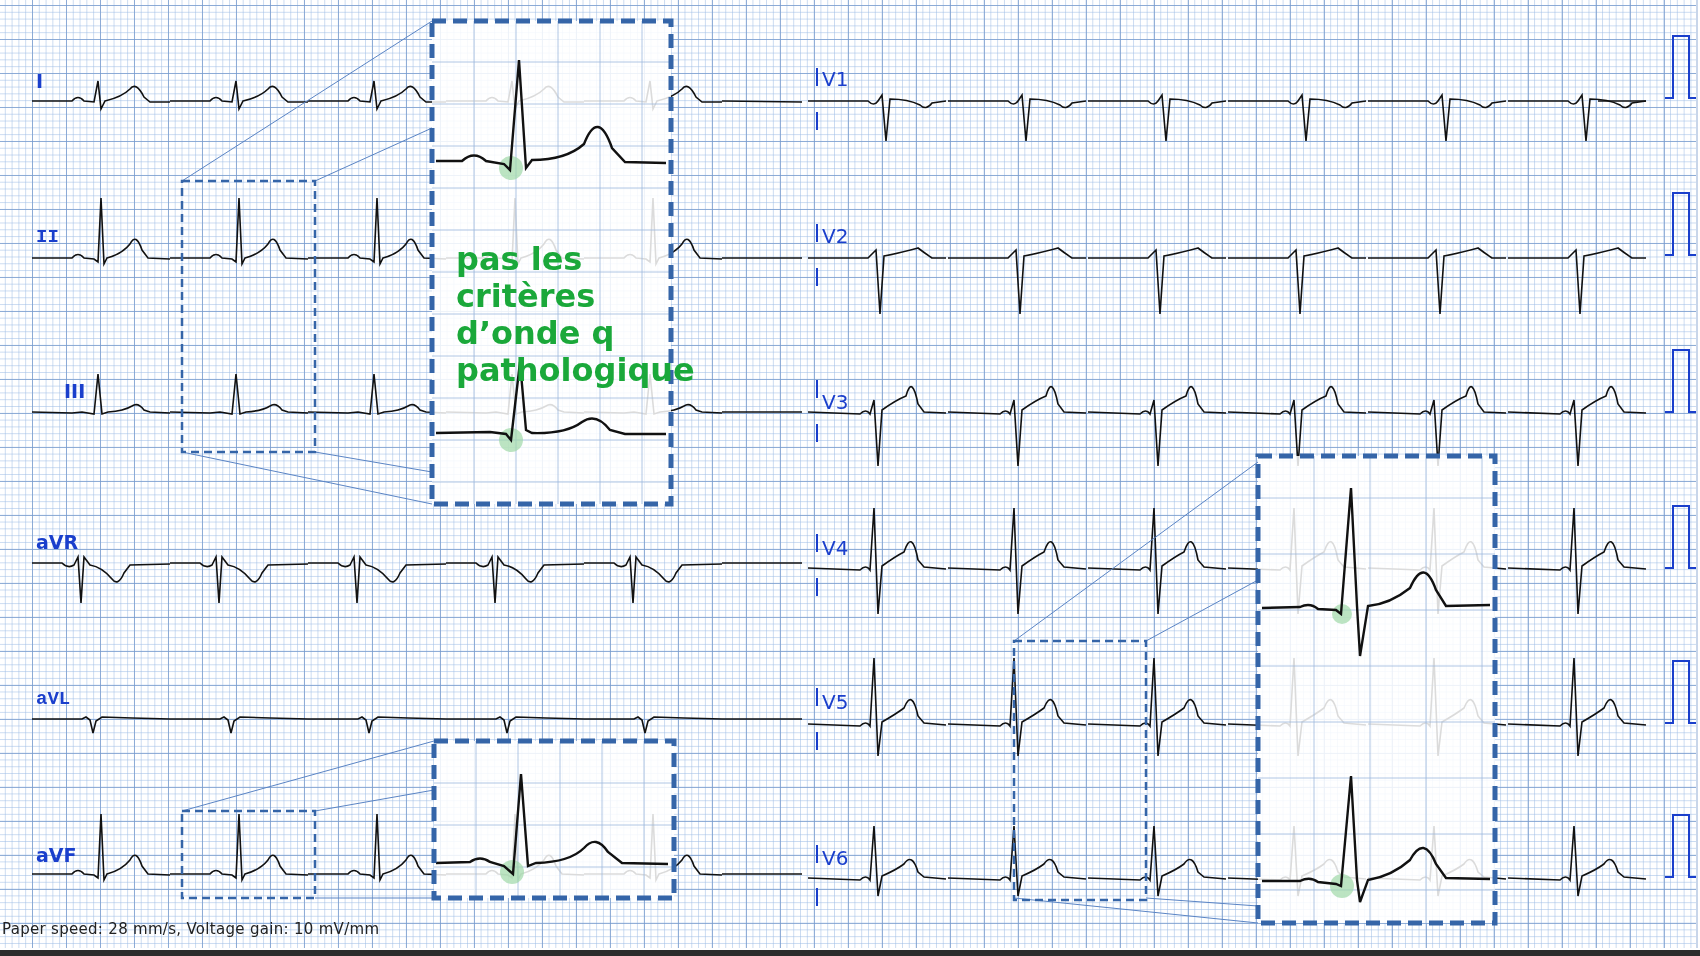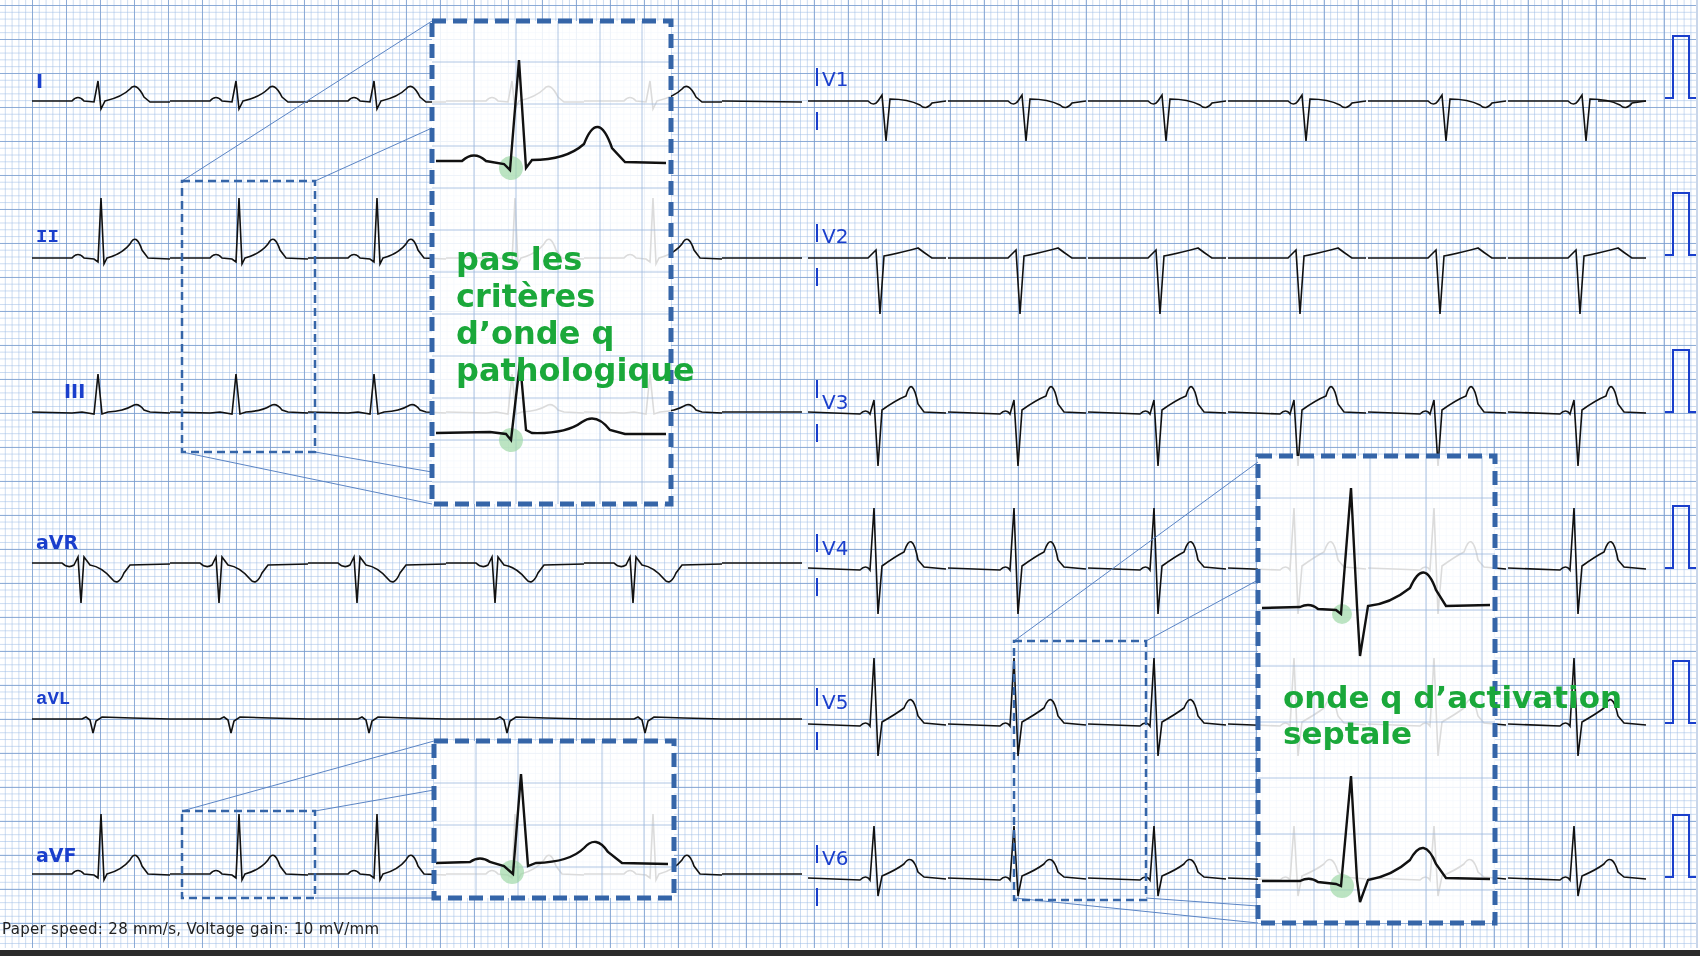--- a/index.html
+++ b/index.html
@@ -277,20 +277,16 @@
   <div class="lead-label vlabel" style="left:822px;top:538px;">V4</div>
   <div class="lead-label vlabel" style="left:822px;top:692px;">V5</div>
   <div class="lead-label vlabel" style="left:822px;top:848px;">V6</div>
 
   <div class="annotation" style="left:456px;top:225px;font-size:32px;margin-top:16px;">
     <div>pas les</div>
     <div>critères</div>
     <div>d’onde q</div>
     <div>pathologique</div>
   </div>
-  <div class="annotation" style="left:1283px;top:680px;font-size:31px;line-height:1.15;white-space:nowrap;">
-    <div>onde q d’activation</div>
-    <div>septale</div>
-  </div>
 
   <div class="footer">Paper speed: 28 mm/s, Voltage gain: 10 mV/mm</div>
   <div class="bottom-bar"></div>
 </div>
 
 </body></html>

